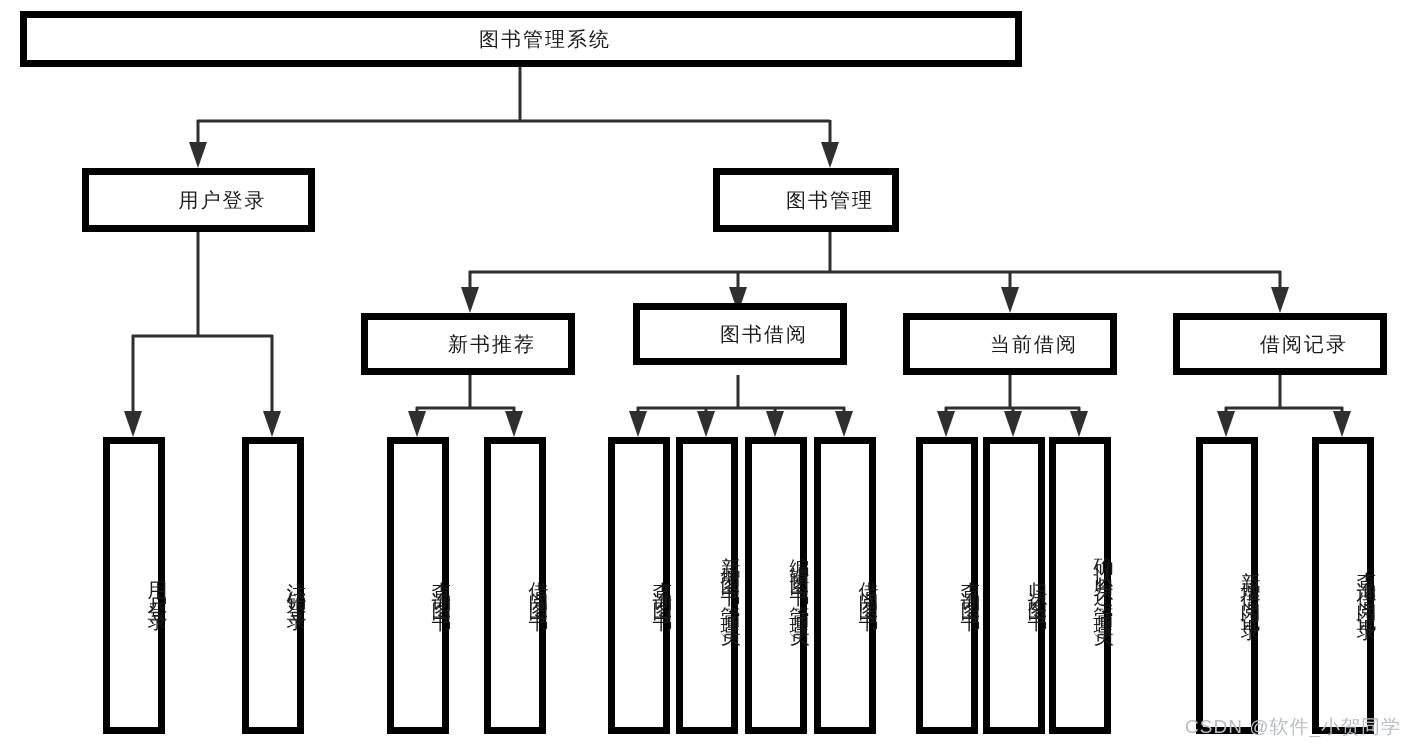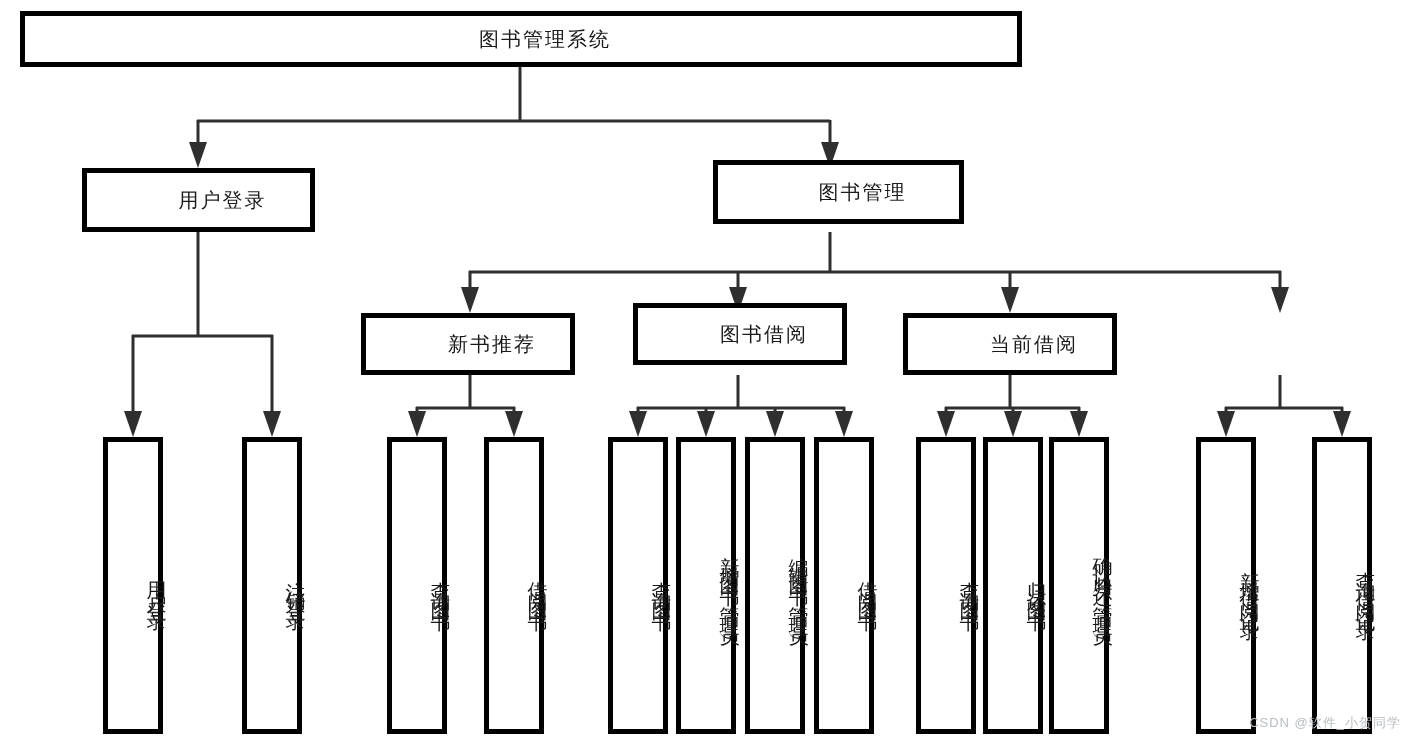--- a/index.html
+++ b/index.html
@@ -8,41 +8,41 @@
     width:1405px;height:747px;
     background:#ffffff;
     font-family:"Liberation Sans","DejaVu Sans",sans-serif;
     overflow:hidden;
   }
   .wires{position:absolute;left:0;top:0;z-index:1;}
   .hbox,.vbox{
     position:absolute;
     box-sizing:border-box;
     background:#ffffff;
-    border:5px solid #000000;
+    border:7px solid #000000;
     display:flex;align-items:center;justify-content:center;
     z-index:2;
     padding-left:48px;
   }
   .hlabel{
     font-size:20px;color:#1a1a1a;letter-spacing:2px;white-space:nowrap;
   }
   .vlabel{
     writing-mode:vertical-rl;
     text-orientation:mixed;
     font-size:20px;color:#1a1a1a;
     letter-spacing:10px;
     line-height:1;
     white-space:nowrap;
   }
   .watermark{
     position:absolute;
     top:714px;right:4px;
     z-index:5;
-    font-size:13px;
+    font-size:19px;
     color:#b9bdc1;
     letter-spacing:1px;
     white-space:nowrap;
   }
 </style>
 </head>
 <body>
 
 <div class="stage">
 
@@ -122,32 +122,35 @@
     </g>
   </svg>
 
   <div class="hbox" style="left:20px;top:11px;width:1002px;height:56px">
     <span class="hlabel">图书管理系统</span>
   </div>
 
   <div class="hbox" style="left:82px;top:168px;width:233px;height:64px">
     <span class="hlabel">用户登录</span>
   </div>
-  <div class="hbox" style="left:713px;top:160px;width:251px;height:64px">
+  <div class="hbox" style="left:713px;top:168px;width:186px;height:64px">
     <span class="hlabel">图书管理</span>
   </div>
 
   <div class="hbox" style="left:361px;top:313px;width:214px;height:62px">
     <span class="hlabel">新书推荐</span>
   </div>
   <div class="hbox" style="left:633px;top:303px;width:214px;height:62px">
     <span class="hlabel">图书借阅</span>
   </div>
   <div class="hbox" style="left:903px;top:313px;width:214px;height:62px">
     <span class="hlabel">当前借阅</span>
+  </div>
+  <div class="hbox" style="left:1173px;top:313px;width:214px;height:62px">
+    <span class="hlabel">借阅记录</span>
   </div>
 
   <div class="vbox" style="left:103px;top:437px;width:60px;height:297px">
     <span class="vlabel">用户登录</span>
   </div>
   <div class="vbox" style="left:242px;top:437px;width:60px;height:297px">
     <span class="vlabel">注销登录</span>
   </div>
 
   <div class="vbox" style="left:387px;top:437px;width:60px;height:297px">

